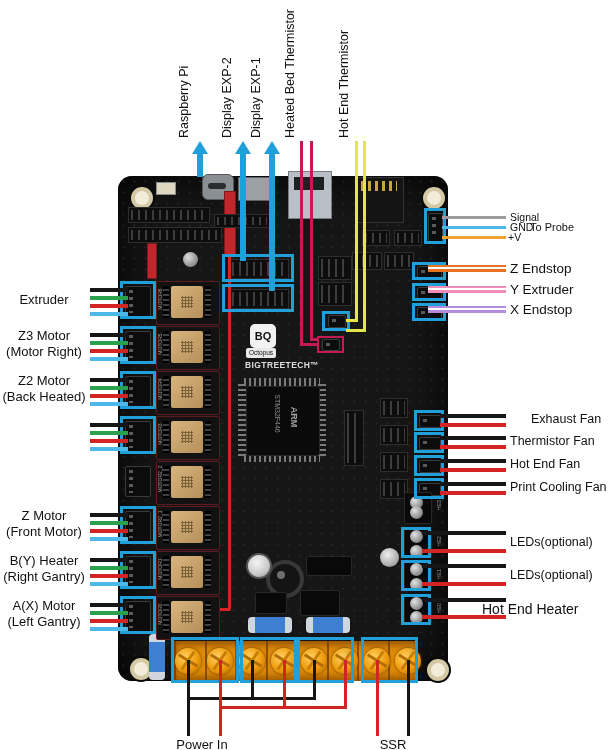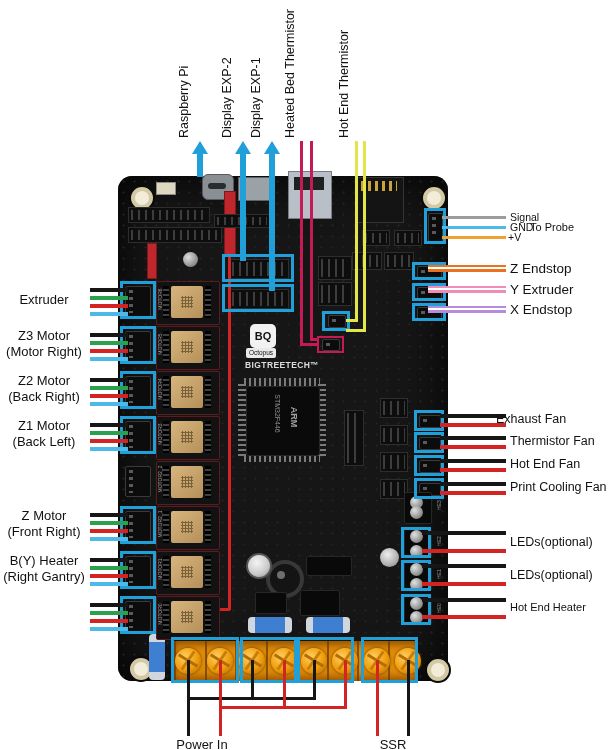--- a/index.html
+++ b/index.html
@@ -284,92 +284,92 @@
       <div>Z3 Motor</div>
       <div>(Motor Right)</div>
     </div>
 
   <div class="wire w-k" style="left:90px;top:378px;width:38px;height:4px"></div>
   <div class="wire w-g" style="left:90px;top:386px;width:38px;height:4px"></div>
   <div class="wire w-r" style="left:90px;top:394px;width:38px;height:4px"></div>
   <div class="wire w-b" style="left:90px;top:402px;width:38px;height:4px"></div>
   <div class="lbl llabel" style="top:373px">
       <div>Z2 Motor</div>
-      <div>(Back Right)</div>
+      <div>(Back Heated)</div>
     </div>
 
   <div class="wire w-k" style="left:90px;top:423px;width:38px;height:4px"></div>
   <div class="wire w-g" style="left:90px;top:431px;width:38px;height:4px"></div>
   <div class="wire w-r" style="left:90px;top:439px;width:38px;height:4px"></div>
   <div class="wire w-b" style="left:90px;top:447px;width:38px;height:4px"></div>
-  <div class="lbl llabel" style="top:418px">
-      <div>Z1 Motor</div>
-      <div>(Back Left)</div>
-    </div>
 
   <div class="wire w-k" style="left:90px;top:513px;width:38px;height:4px"></div>
   <div class="wire w-g" style="left:90px;top:521px;width:38px;height:4px"></div>
   <div class="wire w-r" style="left:90px;top:529px;width:38px;height:4px"></div>
   <div class="wire w-b" style="left:90px;top:537px;width:38px;height:4px"></div>
   <div class="lbl llabel" style="top:508px">
       <div>Z Motor</div>
-      <div>(Front Right)</div>
+      <div>(Front Motor)</div>
     </div>
 
   <div class="wire w-k" style="left:90px;top:558px;width:38px;height:4px"></div>
   <div class="wire w-g" style="left:90px;top:566px;width:38px;height:4px"></div>
   <div class="wire w-r" style="left:90px;top:574px;width:38px;height:4px"></div>
   <div class="wire w-b" style="left:90px;top:582px;width:38px;height:4px"></div>
   <div class="lbl llabel" style="top:553px">
       <div>B(Y) Heater</div>
       <div>(Right Gantry)</div>
     </div>
 
   <div class="wire w-k" style="left:90px;top:603px;width:38px;height:4px"></div>
   <div class="wire w-g" style="left:90px;top:611px;width:38px;height:4px"></div>
   <div class="wire w-r" style="left:90px;top:619px;width:38px;height:4px"></div>
   <div class="wire w-b" style="left:90px;top:627px;width:38px;height:4px"></div>
+  <div class="lbl llabel" style="top:598px">
+      <div>A(X) Motor</div>
+      <div>(Left Gantry)</div>
+    </div>
 
   <div class="wire w-gray" style="left:442px;top:216px;width:64px;height:3px"></div>
   <div class="wire w-b" style="left:442px;top:226px;width:64px;height:3px"></div>
   <div class="wire w-amber" style="left:442px;top:236px;width:64px;height:3px"></div>
   <div class="lbl" style="left:510px;top:211px;font-size:10.5px">Signal</div>
   <div class="lbl" style="left:510px;top:221px;font-size:10.5px">GND</div>
   <div class="lbl" style="left:530px;top:221px;font-size:11px">To Probe</div>
   <div class="lbl" style="left:508px;top:231px;font-size:10.5px">+V</div>
 
   <div class="wire w-zo" style="left:428px;top:265px;width:78px;height:7px"></div>
   <div class="lbl" style="left:510px;top:261px;font-size:13.5px">Z Endstop</div>
   <div class="wire w-yp" style="left:428px;top:286px;width:78px;height:7px"></div>
   <div class="lbl" style="left:510px;top:282px;font-size:13.5px">Y Extruder</div>
   <div class="wire w-xp" style="left:428px;top:306px;width:78px;height:7px"></div>
   <div class="lbl" style="left:510px;top:302px;font-size:13.5px">X Endstop</div>
 
   <div class="wire w-k" style="left:440px;top:414px;width:66px;height:4px"></div>
   <div class="wire w-r" style="left:440px;top:423px;width:66px;height:4px"></div>
-  <div class="lbl" style="left:496px;top:412px;font-size:12.5px">Exhaust Fan</div>
+  <div class="lbl" style="left:531px;top:412px;font-size:12.5px">Exhaust Fan</div>
   <div class="wire w-k" style="left:440px;top:436px;width:66px;height:4px"></div>
   <div class="wire w-r" style="left:440px;top:445px;width:66px;height:4px"></div>
   <div class="lbl" style="left:510px;top:434px;font-size:12.5px">Thermistor Fan</div>
   <div class="wire w-k" style="left:440px;top:459px;width:66px;height:4px"></div>
   <div class="wire w-r" style="left:440px;top:468px;width:66px;height:4px"></div>
   <div class="lbl" style="left:510px;top:457px;font-size:12.5px">Hot End Fan</div>
   <div class="wire w-k" style="left:440px;top:482px;width:66px;height:4px"></div>
   <div class="wire w-r" style="left:440px;top:491px;width:66px;height:4px"></div>
   <div class="lbl" style="left:510px;top:480px;font-size:12.5px">Print Cooling Fan</div>
 
   <div class="wire w-k" style="left:422px;top:531px;width:84px;height:4px"></div>
   <div class="wire w-r" style="left:422px;top:549px;width:84px;height:4px"></div>
   <div class="lbl" style="left:510px;top:535px;font-size:12.5px">LEDs(optional)</div>
   <div class="wire w-k" style="left:422px;top:564px;width:84px;height:4px"></div>
   <div class="wire w-r" style="left:422px;top:582px;width:84px;height:4px"></div>
   <div class="lbl" style="left:510px;top:568px;font-size:12.5px">LEDs(optional)</div>
   <div class="wire w-k" style="left:422px;top:598px;width:84px;height:4px"></div>
   <div class="wire w-r" style="left:422px;top:615px;width:84px;height:4px"></div>
-  <div class="lbl" style="left:510px;top:601px;font-size:11px">Hot End Heater</div>
+  <div class="lbl" style="left:482px;top:601px;font-size:14px">Hot End Heater</div>
 
   <div class="wire w-k" style="left:187px;top:660px;width:3px;height:76px"></div>
   <div class="wire w-k" style="left:251px;top:660px;width:3px;height:39px"></div>
   <div class="wire w-k" style="left:313px;top:660px;width:3px;height:39px"></div>
   <div class="wire w-k" style="left:187px;top:697px;width:129px;height:3px"></div>
   <div class="wire w-r" style="left:219px;top:660px;width:3px;height:76px"></div>
   <div class="wire w-r" style="left:283px;top:660px;width:3px;height:48px"></div>
   <div class="wire w-r" style="left:344px;top:660px;width:3px;height:48px"></div>
   <div class="wire w-r" style="left:219px;top:706px;width:128px;height:3px"></div>
   <div class="lbl" style="left:162px;top:737px;width:80px;text-align:center;font-size:13px">Power In</div>

